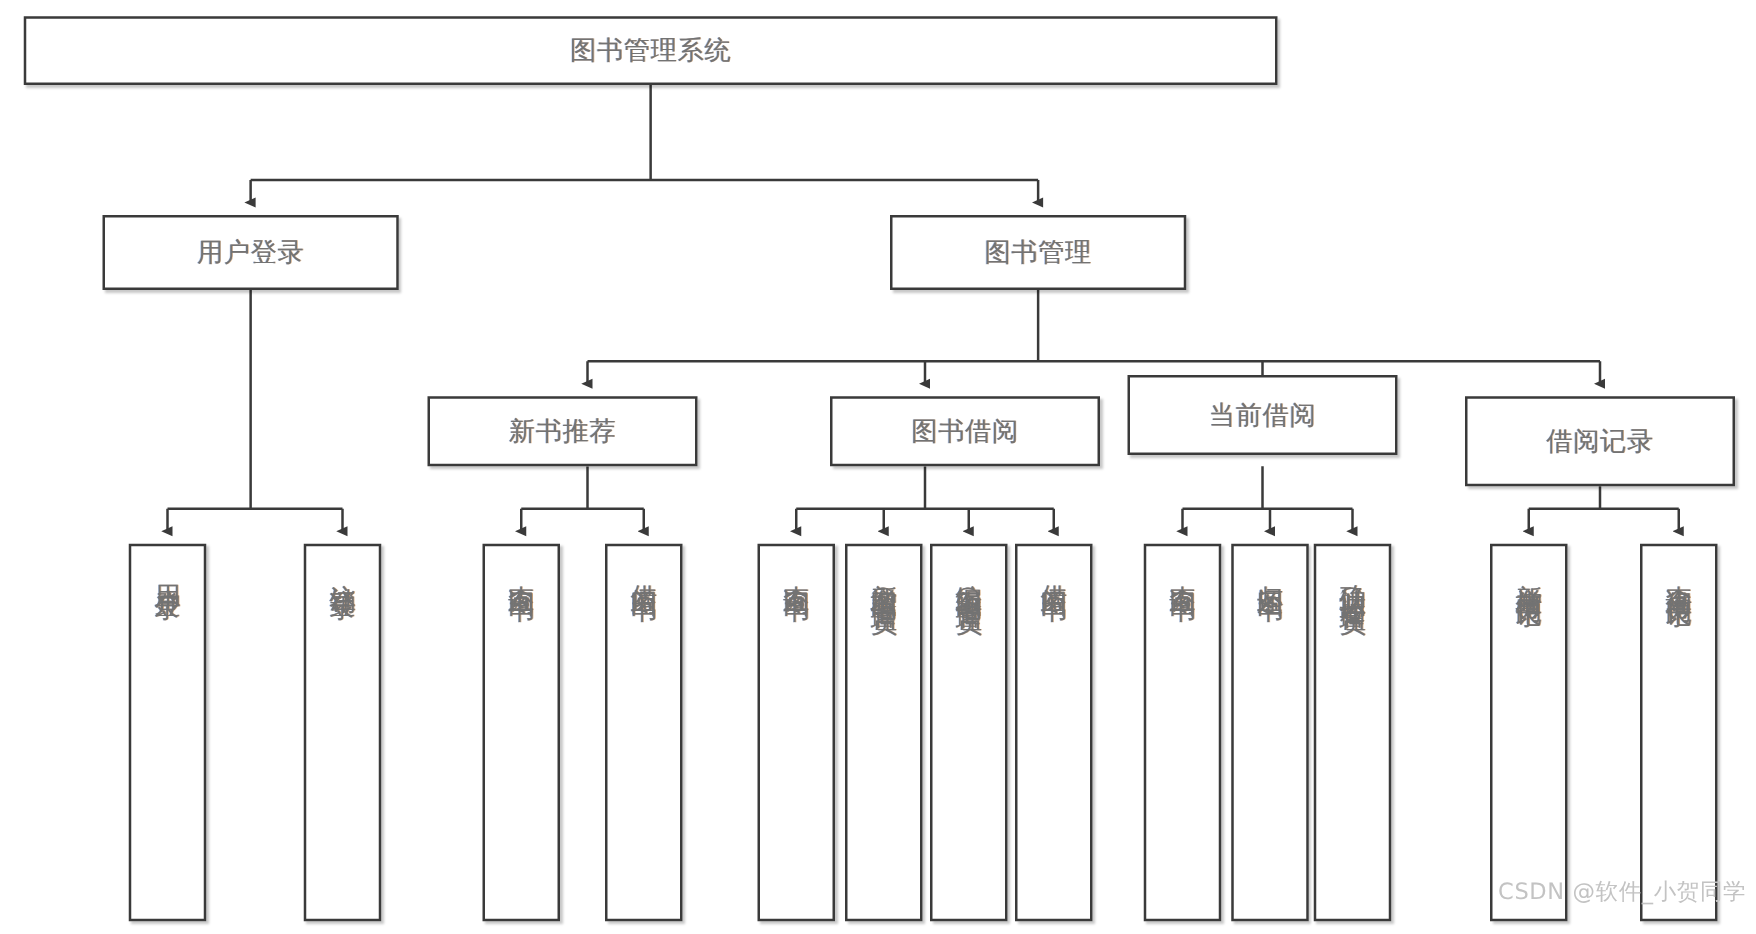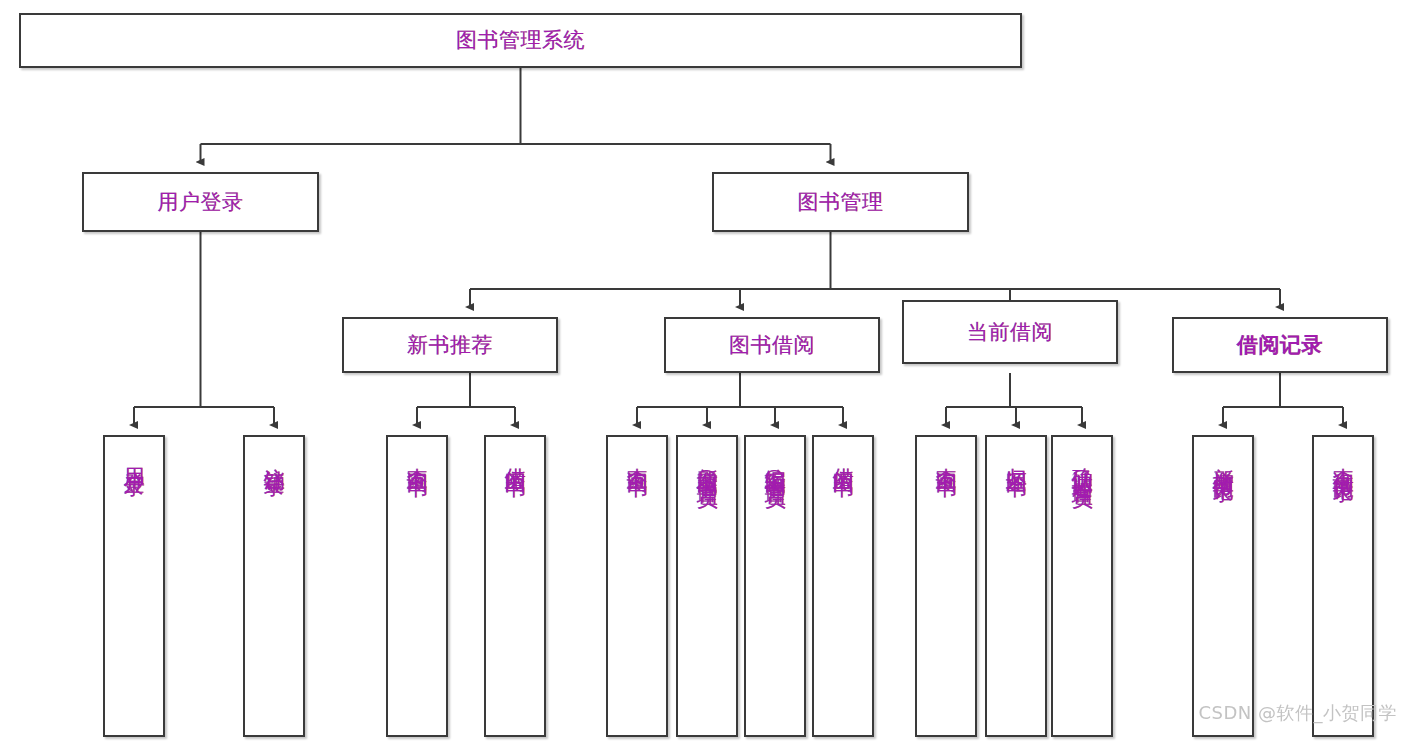--- a/index.html
+++ b/index.html
@@ -29,21 +29,21 @@
     position: absolute;
     box-sizing: border-box;
     background: #ffffff;
     border: 2px solid #3a3a3a;
     box-shadow: 2px 2px 2px rgba(0,0,0,0.22);
     display: flex;
     align-items: center;
     justify-content: center;
   }
   .node .label {
-    color: #a21caf;
+    color: #737373;
     font-size: 21px;
     line-height: 1.25;
     letter-spacing: 0.5px;
     white-space: nowrap;
     text-shadow: 0.5px 0 rgba(190,120,50,0.5), -0.5px 0 rgba(70,120,200,0.45);
   }
   .node.vertical {
     align-items: flex-start;
     justify-content: center;
     padding-top: 14px;
@@ -112,33 +112,33 @@
       </g>
   </svg>
 
   <div id="node-layer">
       <div class="node" style="left: 19px; top: 13px; width: 1003px; height: 55px;">
         <span class="label">图书管理系统</span>
       </div>
       <div class="node" style="left: 82px; top: 172px; width: 237px; height: 60px;">
         <span class="label">用户登录</span>
       </div>
-      <div class="node" style="left: 712px; top: 172px; width: 257px; height: 60px;">
+      <div class="node" style="left: 712px; top: 172px; width: 237px; height: 60px;">
         <span class="label">图书管理</span>
       </div>
       <div class="node" style="left: 342px; top: 317px; width: 216px; height: 56px;">
         <span class="label">新书推荐</span>
       </div>
       <div class="node" style="left: 632px; top: 317px; width: 216px; height: 56px; margin-left: 32px;">
         <span class="label">图书借阅</span>
       </div>
       <div class="node" style="left: 902px; top: 300px; width: 216px; height: 64px; text-align: right;">
         <span class="label">当前借阅</span>
       </div>
-      <div class="node" style="left: 1172px; top: 317px; width: 216px; height: 56px; font-weight: bold;">
+      <div class="node" style="left: 1172px; top: 317px; width: 216px; height: 72px;">
         <span class="label">借阅记录</span>
       </div>
       <div class="node vertical" style="left: 103px; top: 435px; width: 62px; height: 302px;">
         <span class="label">用户登录</span>
       </div>
       <div class="node vertical" style="left: 243px; top: 435px; width: 62px; height: 302px;">
         <span class="label">注销登录</span>
       </div>
       <div class="node vertical" style="left: 386px; top: 435px; width: 62px; height: 302px;">
         <span class="label">查询图书</span>

